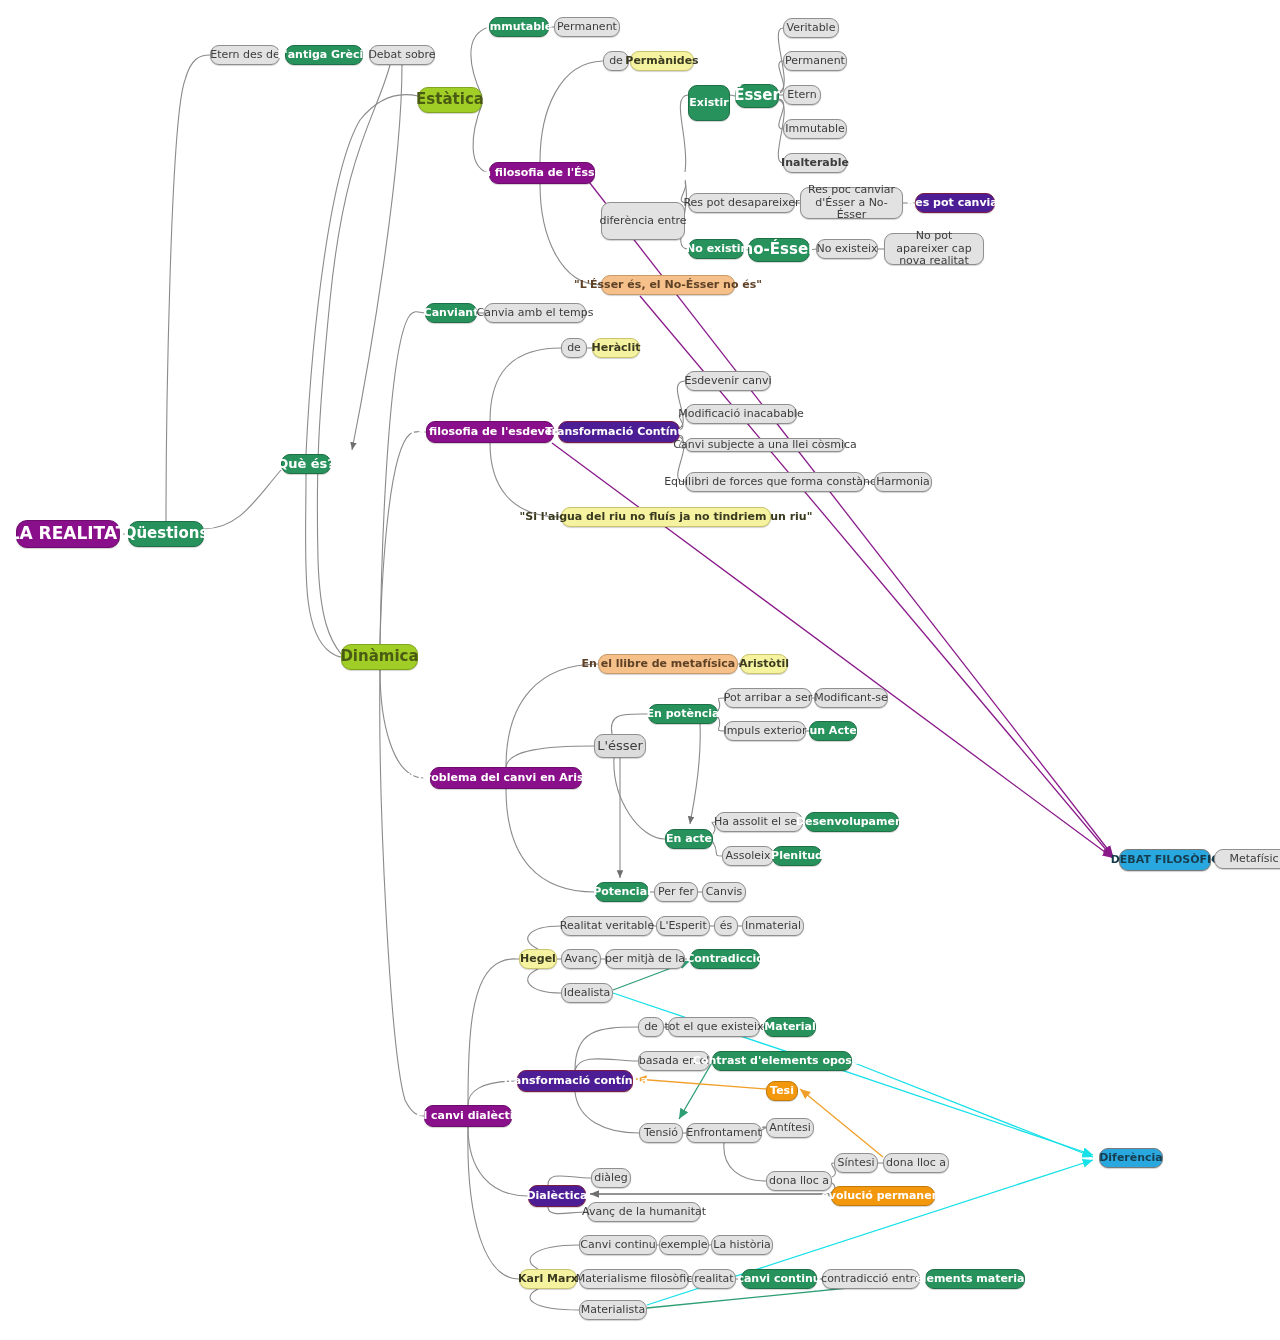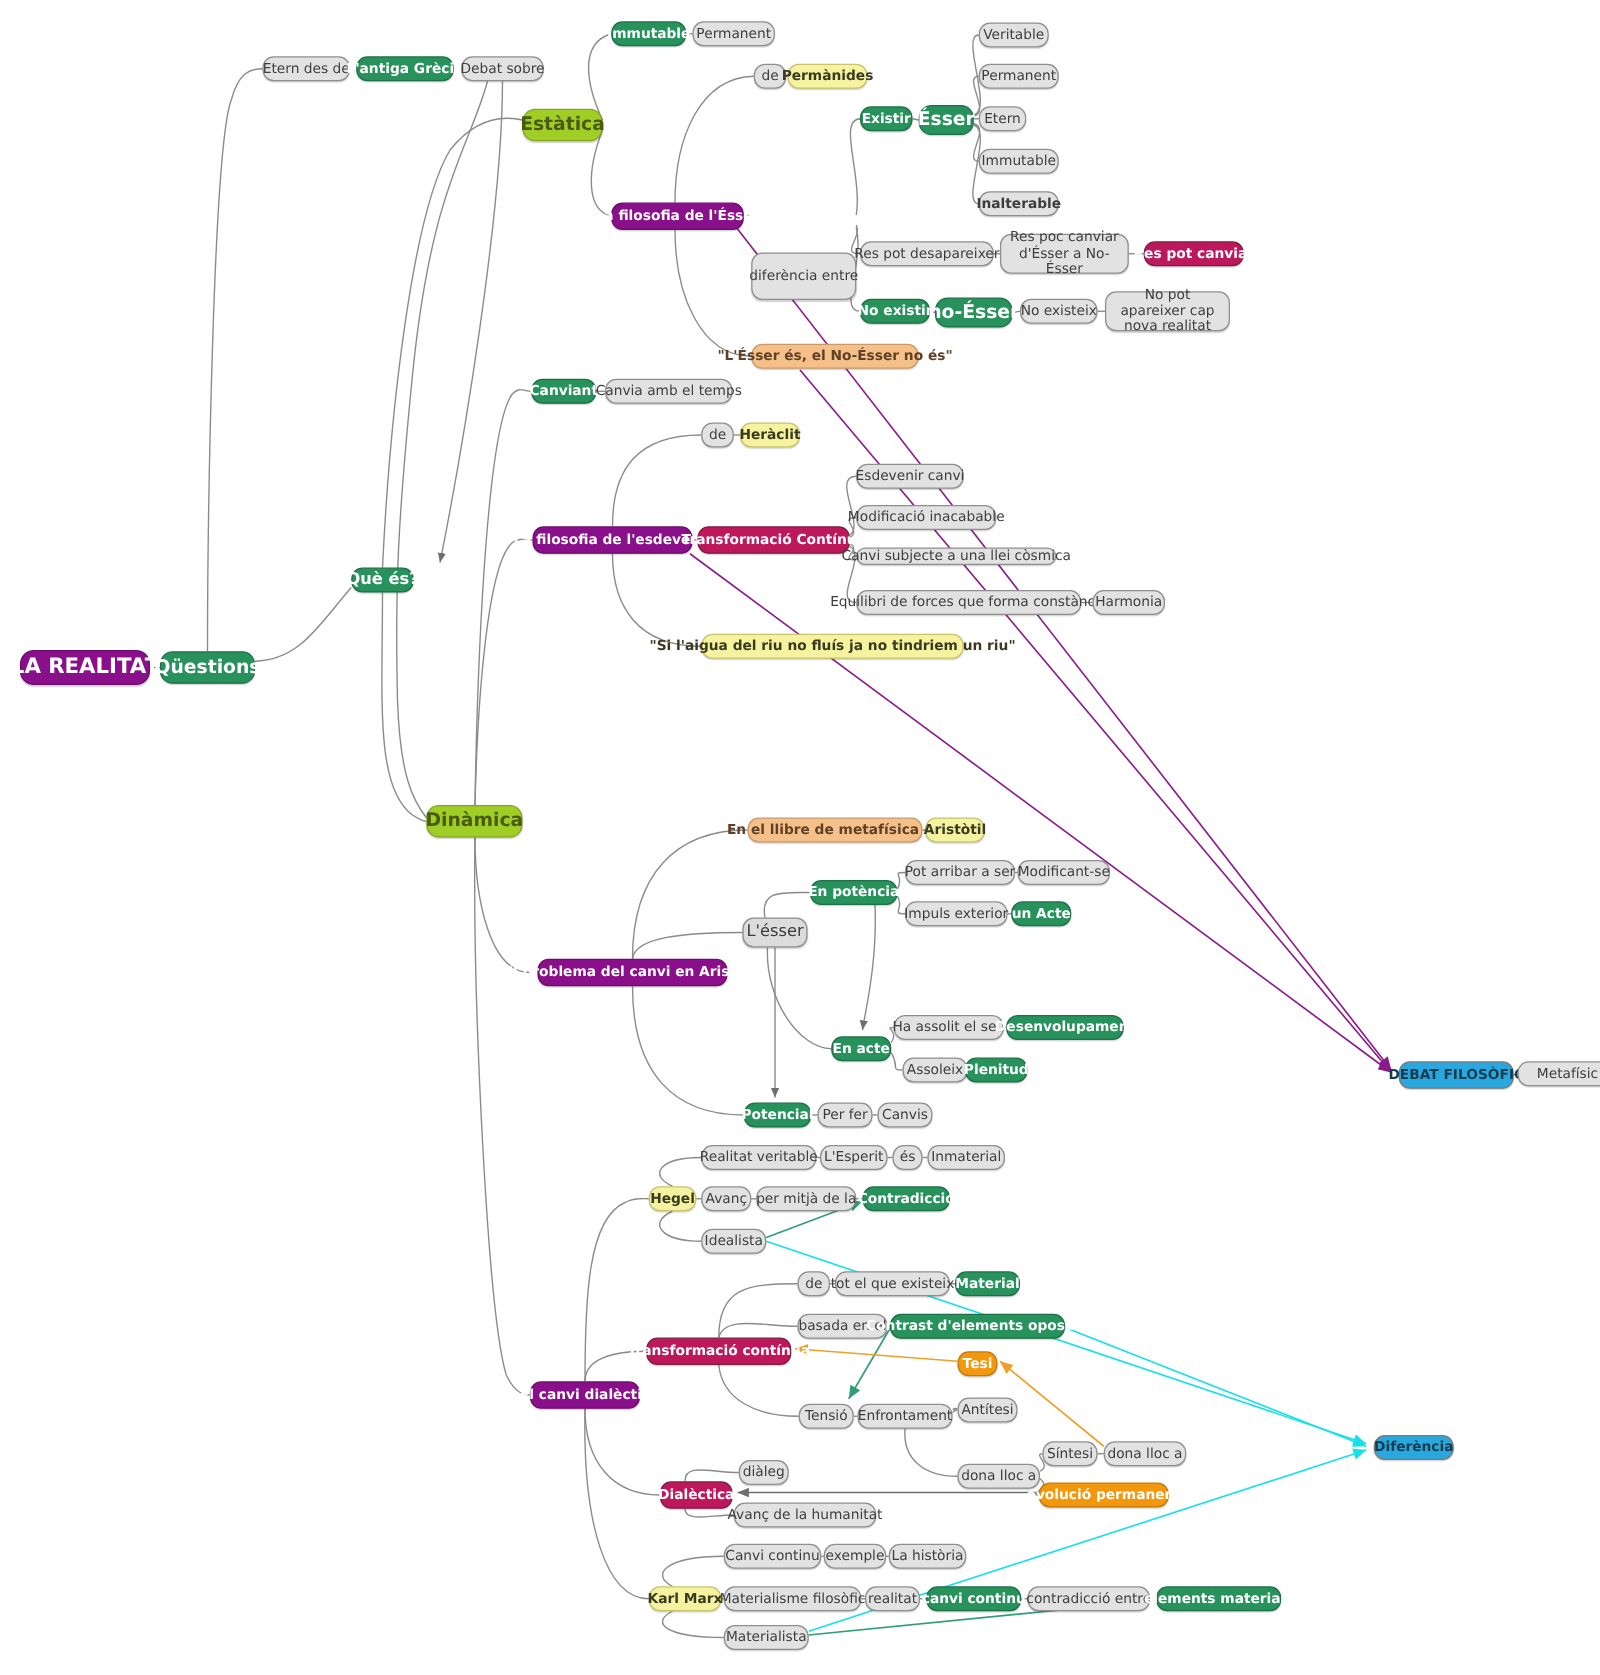--- a/index.html
+++ b/index.html
@@ -24,21 +24,21 @@
     line-height:1.15;
     padding:2px 6px;
     white-space:nowrap;
     box-shadow:0 1px 1px rgba(0,0,0,.18);
   }
   .node.wrap{white-space:normal;}
   
   .p-grey   {background:#e2e2e2;border-color:#8f8f8f;color:#3d3d3d;}
   .p-green  {background:#27925c;border-color:#1d6f46;color:#ffffff;font-weight:bold;}
   .p-purple {background:#8a0f8a;border-color:#6d0c6d;color:#ffffff;font-weight:bold;}
-  .p-maroon {background:#be185d;border-color:#7c1c46;color:#ffffff;font-weight:bold;}
+  .p-maroon {background:#4c1d95;border-color:#7c1c46;color:#ffffff;font-weight:bold;}
   .p-lime   {background:#a0cd26;border-color:#80a61d;color:#4a5b13;font-weight:bold;}
   .p-yellow {background:#f5f2a0;border-color:#c9c46d;color:#3a3a20;font-weight:bold;}
   .p-orange {background:#f6c08a;border-color:#c99a69;color:#5e4126;font-weight:bold;}
   .p-orange2{background:#f3970d;border-color:#c17a0a;color:#ffffff;font-weight:bold;}
   .p-blue   {background:#29a8df;border-color:#7a7a7a;color:#173c4e;font-weight:bold;}
   .p-ltgrey {background:#dcdcdc;border-color:#8f8f8f;color:#3d3d3d;}
 
   .s-root  {font-size:17px;font-weight:bold;padding:5px 11px;border-radius:11px;}
   .s-big   {font-size:15px;font-weight:bold;padding:4px 10px;border-radius:10px;}
   .s-med   {font-size:13px;}
@@ -242,21 +242,21 @@
     <div class="node p-green s-sm" style="left: 285px; top: 45px; width: 78px; height: 20px;">L'antiga Grècia</div>
     <div class="node p-grey s-sm" style="left: 369px; top: 45px; width: 66px; height: 20px;">Debat sobre</div>
     <div class="node p-lime s-big" style="left: 418px; top: 87px; width: 64px; height: 26px;">Estàtica</div>
     <div class="node p-lime s-big" style="left: 341px; top: 644px; width: 77px; height: 26px;">Dinàmica</div>
     <div class="node p-green s-sm" style="left: 489px; top: 17px; width: 60px; height: 20px;">Immutable</div>
     <div class="node p-grey s-sm" style="left: 554px; top: 17px; width: 66px; height: 20px;">Permanent</div>
     <div class="node p-grey s-sm" style="left: 603px; top: 51px; width: 26px; height: 20px;">de</div>
     <div class="node p-yellow s-sm" style="left: 630px; top: 51px; width: 64px; height: 20px;">Permànides</div>
     <div class="node p-purple s-sm" style="left: 489px; top: 162px; width: 106px; height: 22px;">La filosofia de l'Ésser</div>
     <div class="node p-grey s-sm" style="left: 601px; top: 162px; width: 84px; height: 38px; margin-top: 40px;">diferència entre</div>
-    <div class="node p-green s-sm" style="left: 688px; top: 85px; width: 42px; height: 20px;">Existir</div>
+    <div class="node p-green s-sm" style="left: 688px; top: 85px; width: 42px; height: 36px;">Existir</div>
     <div class="node p-green s-big" style="left: 735px; top: 84px; width: 44px; height: 24px;">Ésser</div>
     <div class="node p-grey s-sm" style="left: 783px; top: 18px; width: 56px; height: 20px;">Veritable</div>
     <div class="node p-grey s-sm" style="left: 783px; top: 51px; width: 64px; height: 20px;">Permanent</div>
     <div class="node p-grey s-sm" style="left: 783px; top: 85px; width: 38px; height: 20px;">Etern</div>
     <div class="node p-grey s-sm" style="left: 783px; top: 119px; width: 64px; height: 20px;">Immutable</div>
     <div class="node p-grey s-sm" style="left: 783px; top: 153px; width: 64px; height: 20px; font-weight: bold;">Inalterable</div>
     <div class="node p-grey s-sm" style="left: 688px; top: 193px; width: 107px; height: 20px;">Res pot desapareixer</div>
     <div class="node p-grey s-sm wrap" style="left: 800px; top: 187px; width: 103px; height: 32px;">Res poc canviar d'Ésser a No-Ésser</div>
     <div class="node p-maroon s-sm" style="left: 915px; top: 193px; width: 80px; height: 20px;">Res pot canviar</div>
     <div class="node p-green s-sm" style="left: 688px; top: 239px; width: 56px; height: 20px;">No existir</div>

